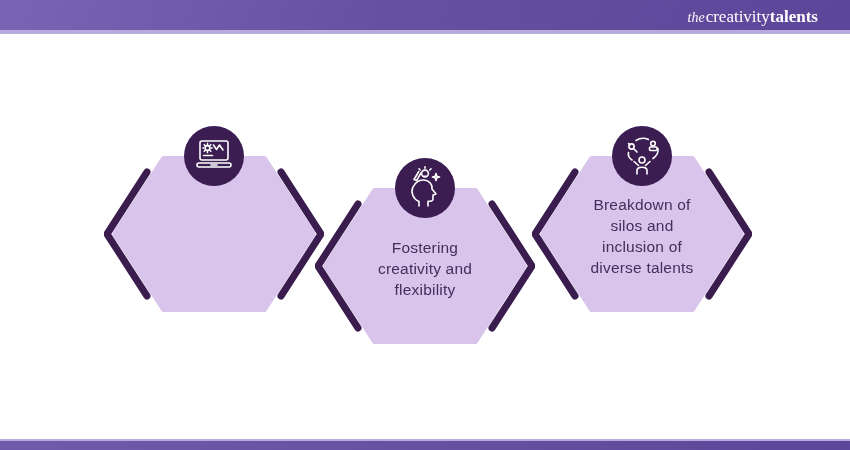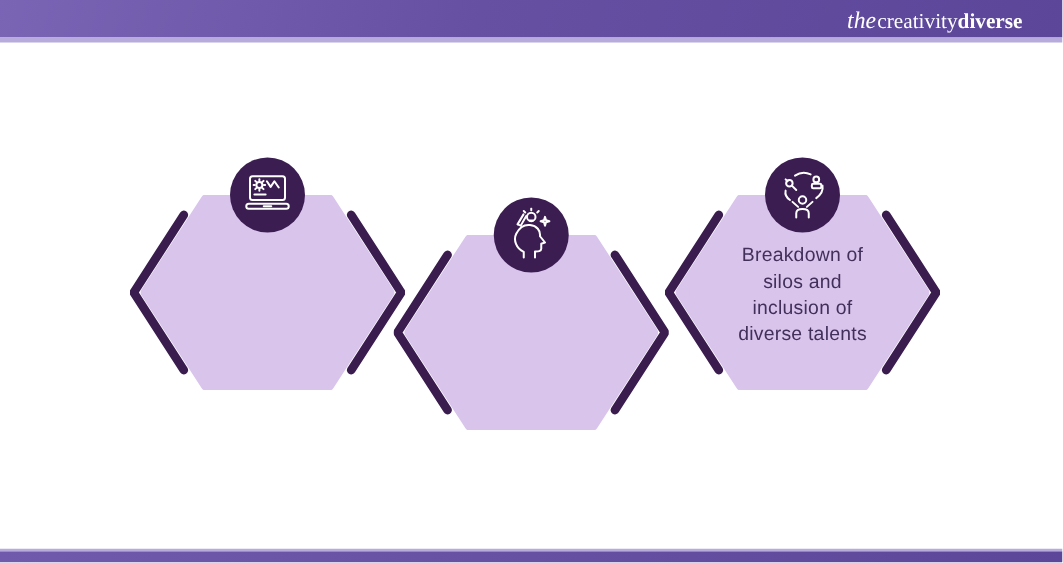--- a/index.html
+++ b/index.html
@@ -11,21 +11,21 @@
     position: absolute; top: 0; left: 0; width: 850px; height: 34px;
     background: linear-gradient(105deg, #7a64b4 0%, #6550a2 45%, #5b4699 100%);
     border-bottom: 4px solid #b7aadc;
   }
   .logo {
     position: absolute; right: 32px; top: 6px;
     color: #ffffff; white-space: nowrap;
     font-family: "Liberation Serif", "DejaVu Serif", serif;
     font-size: 17px; line-height: 22px;
   }
-  .logo .the { font-style: italic; font-size: 19px; margin-right: 1px; }
+  .logo .the { font-style: italic; font-size: 14px; margin-right: 1px; }
   .logo .knowledge { font-weight: 400; }
   .logo .academy { font-weight: 700; }
 
   
   .footer {
     position: absolute; left: 0; bottom: 0; width: 850px; height: 11px;
     background: linear-gradient(100deg, #6f5aab 0%, #5b4699 100%);
     border-top: 2px solid #b7aadc;
   }
 
@@ -58,21 +58,21 @@
   .card-3 .hex-label span { max-width: 120px; }
 
   .stroke-icon { fill: none; stroke: #ffffff; stroke-width: 1.6;
                  stroke-linecap: round; stroke-linejoin: round; }
 </style>
 </head>
 <body>
 
 <div class="header">
   <div class="logo">
-    <span class="the">the</span><span class="knowledge">creativity</span><span class="academy">diverse</span>
+    <span class="the">the</span><span class="knowledge">creativity</span><span class="academy">talents</span>
   </div>
 </div>
 
 <div class="hex-card card-1">
   <svg class="hex-svg" viewBox="0 0 220 156">
     <polygon points="13,78 61,4 159,4 207,78 159,152 61,152" fill="#d9c4ec" stroke="#d9c4ec" stroke-width="9" stroke-linejoin="round"></polygon>
     <polyline points="43,16 3,78 43,140" fill="none" stroke="#3a1c4e" stroke-width="7" stroke-linecap="round" stroke-linejoin="round"></polyline>
     <polyline points="177,16 217,78 177,140" fill="none" stroke="#3a1c4e" stroke-width="7" stroke-linecap="round" stroke-linejoin="round"></polyline>
   </svg>
   <div class="icon-circle">
@@ -97,20 +97,23 @@
   <div class="icon-circle">
     <svg viewBox="0 0 44 44" class="stroke-icon">
       <path d="M16,40 L16,35.5 C10,33 7.5,26 10,21 C12.5,16 16.5,13.5 21,14 C26.5,14.5 29.5,18.5 29,23 L33,28 L30,29 L30,33 C30,35 27.5,35.3 25,35.2 L25,40"></path>
       <circle cx="22" cy="7.5" r="3.4"></circle>
       <path d="M20.6,10.3 h2.8"></path>
       <path d="M22,2.2 v-1.4 M17.2,4 l-1.2,-1.2 M26.8,4 l1.2,-1.2"></path>
       <path d="M11,13.5 L15.8,5.5 M13.6,14.5 L18,6.8 M11,13.5 l2.6,1"></path>
       <path d="M33,7.5 L33.8,10.2 L36.5,11 L33.8,11.8 L33,14.5 L32.2,11.8 L29.5,11 L32.2,10.2 Z"></path>
     </svg>
   </div>
+  <div class="hex-label">
+    <span>Fostering creativity and flexibility</span>
+  </div>
 </div>
 
 <div class="hex-card card-3">
   <svg class="hex-svg" viewBox="0 0 220 156">
     <polygon points="13,78 61,4 159,4 207,78 159,152 61,152" fill="#d9c4ec" stroke="#d9c4ec" stroke-width="9" stroke-linejoin="round"></polygon>
     <polyline points="43,16 3,78 43,140" fill="none" stroke="#3a1c4e" stroke-width="7" stroke-linecap="round" stroke-linejoin="round"></polyline>
     <polyline points="177,16 217,78 177,140" fill="none" stroke="#3a1c4e" stroke-width="7" stroke-linecap="round" stroke-linejoin="round"></polyline>
   </svg>
   <div class="icon-circle">
     <svg viewBox="0 0 44 44" class="stroke-icon">

